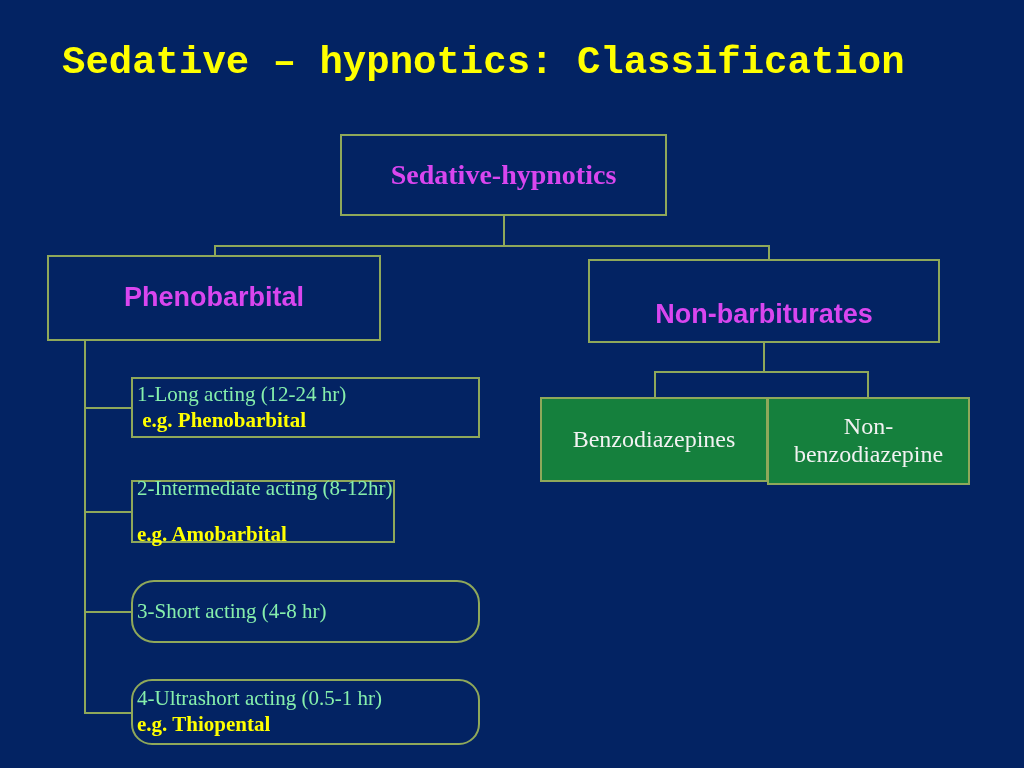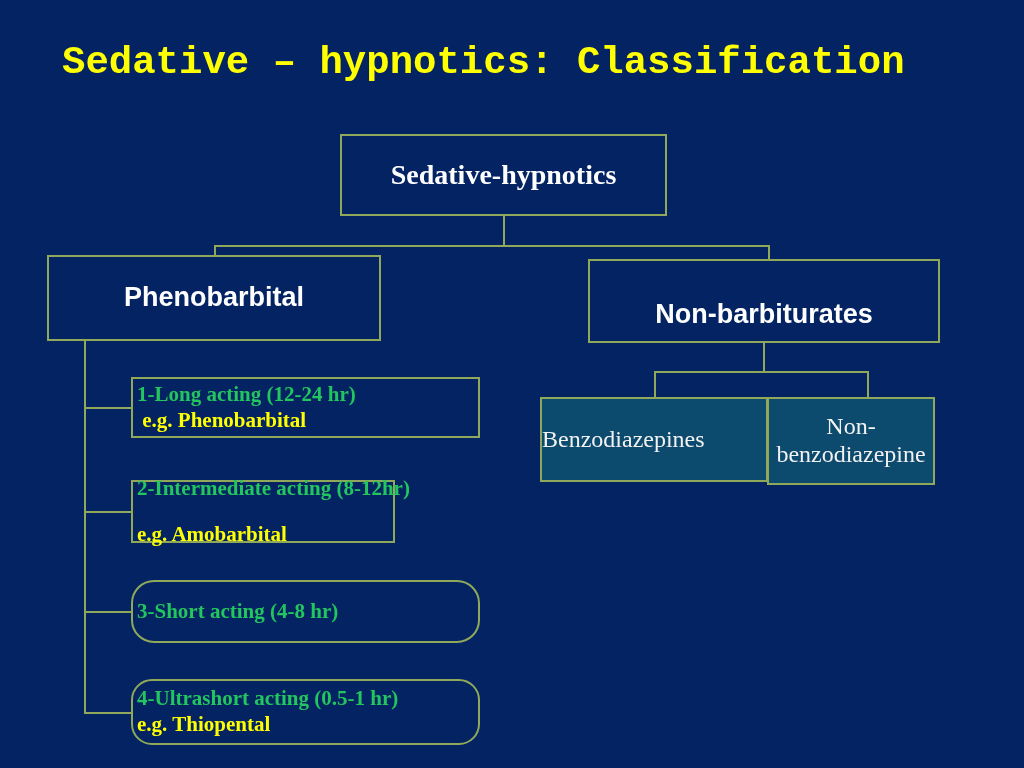--- a/index.html
+++ b/index.html
@@ -41,21 +41,21 @@
     box-sizing: border-box;
     border: 2px solid #8fa85a;
     background: #032363;
     display: flex;
     align-items: center;
     justify-content: center;
     text-align: center;
     z-index: 2;
   }
   .node-label {
-    color: #ffffff;
+    color: #d946ef;
     font-weight: bold;
     font-family: "Liberation Serif", "DejaVu Serif", serif;
     line-height: 1.08;
   }
 
   
   #node-root {
     left: 340px;
     top: 134px;
     width: 327px;
@@ -95,22 +95,22 @@
     border: 2px solid #8fa85a;
     background: #032363;
     display: flex;
     flex-direction: column;
     justify-content: center;
     align-items: flex-start;
     padding-left: 4px;
     z-index: 2;
   }
   .sub-line1 {
-    color: #22c55e;
-    font-weight: bold;
+    color: #86efac;
+    font-weight: normal;
     font-size: 21px;
     line-height: 1.22;
     white-space: pre;
     font-family: "Liberation Serif", "DejaVu Serif", serif;
   }
   .sub-line2 {
     color: #ffff00;
     font-weight: bold;
     font-size: 21px;
     line-height: 1.22;
@@ -121,43 +121,44 @@
   #sub-1 { left: 131px; top: 377px; width: 349px; height: 61px; }
   #sub-2 { left: 131px; top: 480px; width: 264px; height: 63px; gap: 20px; }
   #sub-3 { left: 131px; top: 580px; width: 349px; height: 63px; border-radius: 23px; }
   #sub-4 { left: 131px; top: 679px; width: 349px; height: 66px; border-radius: 21px; }
 
   
   .leaf-node {
     position: absolute;
     box-sizing: border-box;
     border: 2px solid #8fa85a;
-    background: #0c4a6e;
+    background: #15803d;
     display: flex;
     align-items: center;
+    justify-content: center;
     text-align: center;
     z-index: 2;
   }
   .leaf-label {
     color: #f2f2f2;
     font-weight: normal;
     font-size: 24px;
     line-height: 1.15;
     font-family: "Liberation Serif", "DejaVu Serif", serif;
   }
   #leaf-benzodiazepines {
     left: 540px;
     top: 397px;
     width: 228px;
     height: 85px;
   }
   #leaf-nonbenzodiazepine {
     left: 767px;
     top: 397px;
-    width: 168px;
+    width: 203px;
     height: 88px;
     padding: 0 6px;
   }
 
   
   .conn {
     position: absolute;
     background: #8fa85a;
     z-index: 1;
   }

